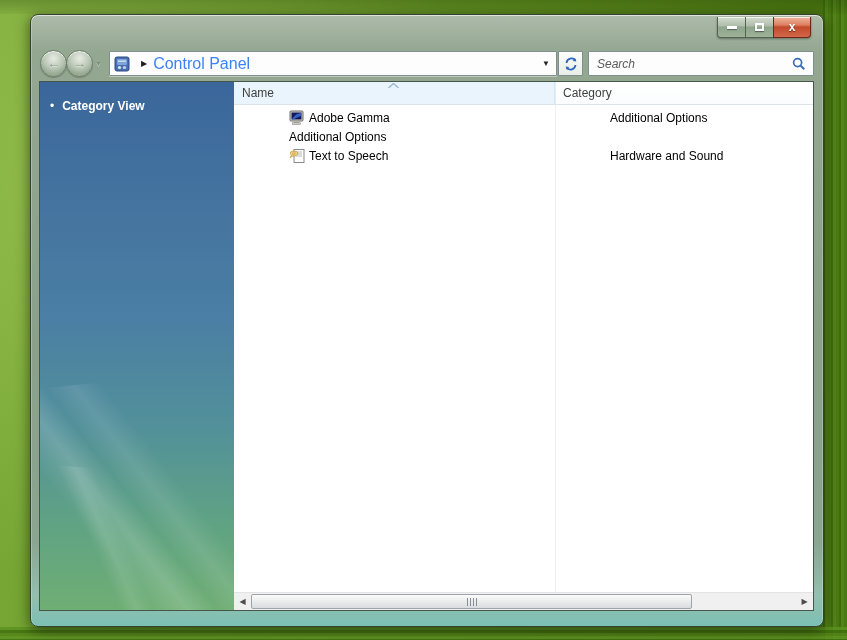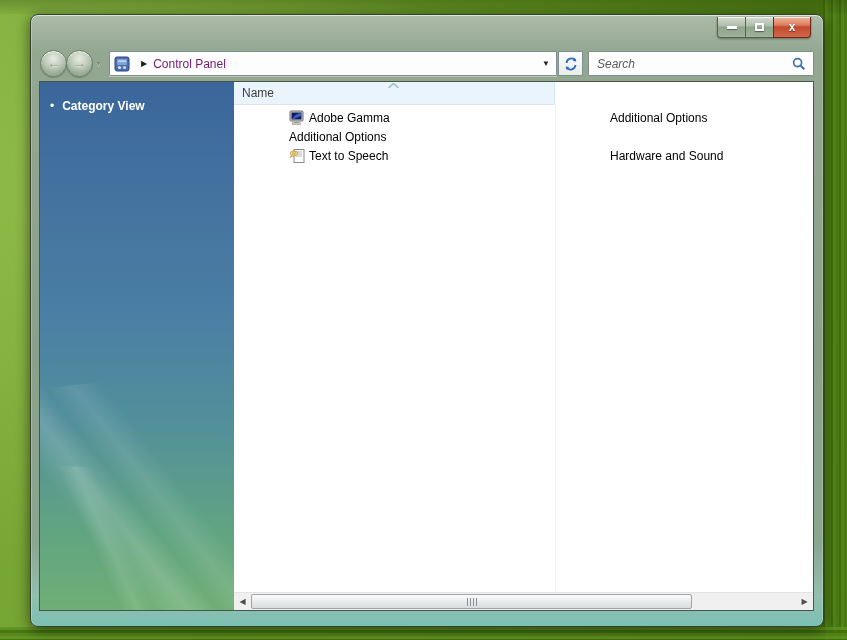--- a/index.html
+++ b/index.html
@@ -70,21 +70,21 @@
   .nav-arrow { font-size:13px; font-weight:bold; color:#8b9c87; text-shadow:0 1px 0 rgba(255,255,255,0.55); }
   .nav-chevron { font-size:7px; color:#7d8f7a; margin-left:2px; text-shadow:0 1px 0 rgba(255,255,255,0.5); cursor:pointer; }
 
   .addressbar {
     display:flex; align-items:center; height:25px; width:448px; margin-left:3px;
     background:#fdfdfd; border:1px solid #7f8f8d; border-radius:1px; cursor:pointer;
     box-shadow:0 1px 0 rgba(255,255,255,0.4);
   }
   .addr-icon { margin:0 5px 0 4px; display:flex; }
   .addr-caret { font-size:8px; color:#1c1c1c; margin:0 6px 0 6px; }
-  .addr-text { font-size:12px; color:#701a75; }
+  .addr-text { font-size:16px; color:#3b82f6; }
   .addr-drop { margin-left:auto; margin-right:6px; font-size:8px; color:#222; cursor:pointer; }
 
   .refreshbtn {
     width:25px; height:25px; margin-left:1px; border:1px solid #7f8f8d; border-radius:1px;
     background:linear-gradient(180deg,#fcfdfc,#e8eee7); display:flex; align-items:center; justify-content:center;
     cursor:pointer;
   }
 
   .searchbox {
     display:flex; align-items:center; height:25px; flex:1; margin-left:5px;
@@ -231,20 +231,23 @@
       </div>
 
       <div class="listpane">
 
         <div class="header-row">
           <div class="col col-name">
             <span>Name</span>
             <svg class="sort-glyph" width="11" height="5" viewBox="0 0 11 5">
               <path d="M0.5 5 L5.5 0.5 L10.5 5" fill="none" stroke="#9db7ce" stroke-width="1.4"></path>
             </svg>
+          </div>
+          <div class="col col-cat">
+            <span>Category</span>
           </div>
         </div>
 
         <div class="list-body">
           <div class="col-sep"></div>
 
           <div class="lrow">
             <div class="lcell-name">
               <span class="icon">
                 <svg width="16" height="15" viewBox="0 0 16 15">

